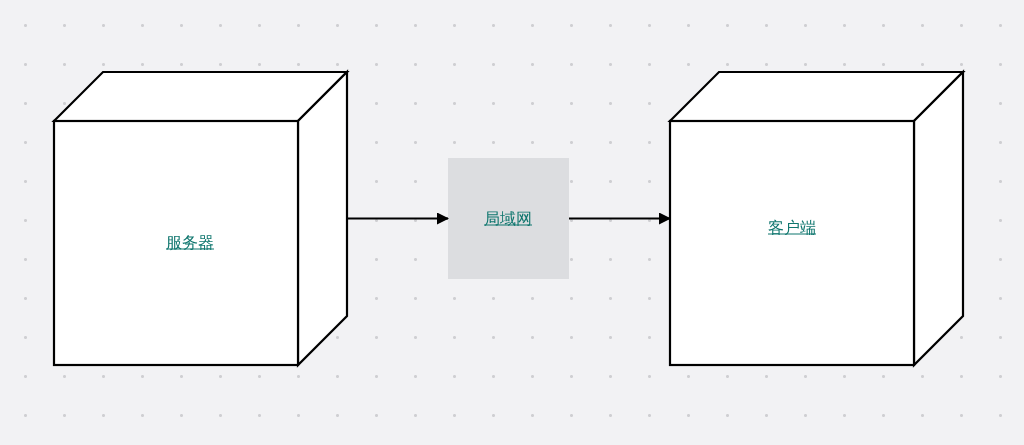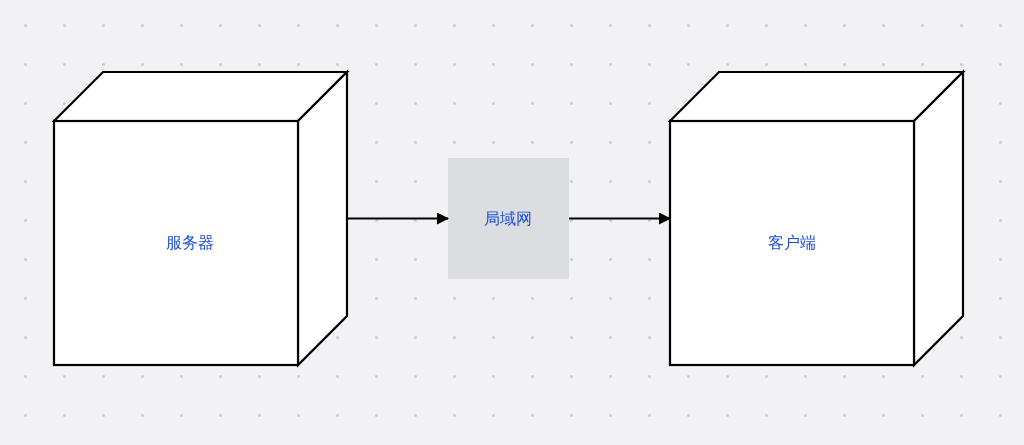--- a/index.html
+++ b/index.html
@@ -7,23 +7,24 @@
     width:1024px; height:445px; overflow:hidden;
     background-color:#f2f2f4;
     background-image: radial-gradient(circle, #cfcfd2 1.3px, transparent 1.6px);
     background-size:39px 39px;
     background-position:6px 6px;
     position:relative;
     font-family:"DejaVu Sans", sans-serif;
   }
   svg.canvas { position:absolute; left:0; top:0; }
   .label {
-    position:absolute; font-size:16px; color:#1d4ed8;
+    position:absolute; font-size:16px; color:#0f766e;
     text-align:center; white-space:nowrap;
     transform:translate(-50%,-50%);
+    text-decoration:underline;
   }
   .lan-box {
     position:absolute; left:448px; top:158px; width:121px; height:121px;
     background:#dcdde0;
   }
 </style>
 </head>
 <body>
 
 <div class="lan-box"></div>
@@ -46,13 +47,13 @@
     <polygon points="914,121 963,72 963,316 914,365" fill="#fff" stroke="#000" stroke-width="2.2" stroke-linejoin="miter"></polygon>
     <rect x="670" y="121" width="244" height="244" fill="#fff" stroke="#000" stroke-width="2.2"></rect>
   </g>
 
   <line x1="347" y1="218.5" x2="448" y2="218.5" stroke="#000" stroke-width="2" marker-end="url(#arrowhead)"></line>
   <line x1="569" y1="218.5" x2="670" y2="218.5" stroke="#000" stroke-width="2" marker-end="url(#arrowhead)"></line>
 </svg>
 
 <div class="label" style="left:190px; top:243px;">服务器</div>
 <div class="label" style="left:508px; top:219px;">局域网</div>
-<div class="label" style="left:792px; top:243px;">客户端</div>
+<div class="label" style="left:792px; top:228px;">客户端</div>
 
 </body></html>

